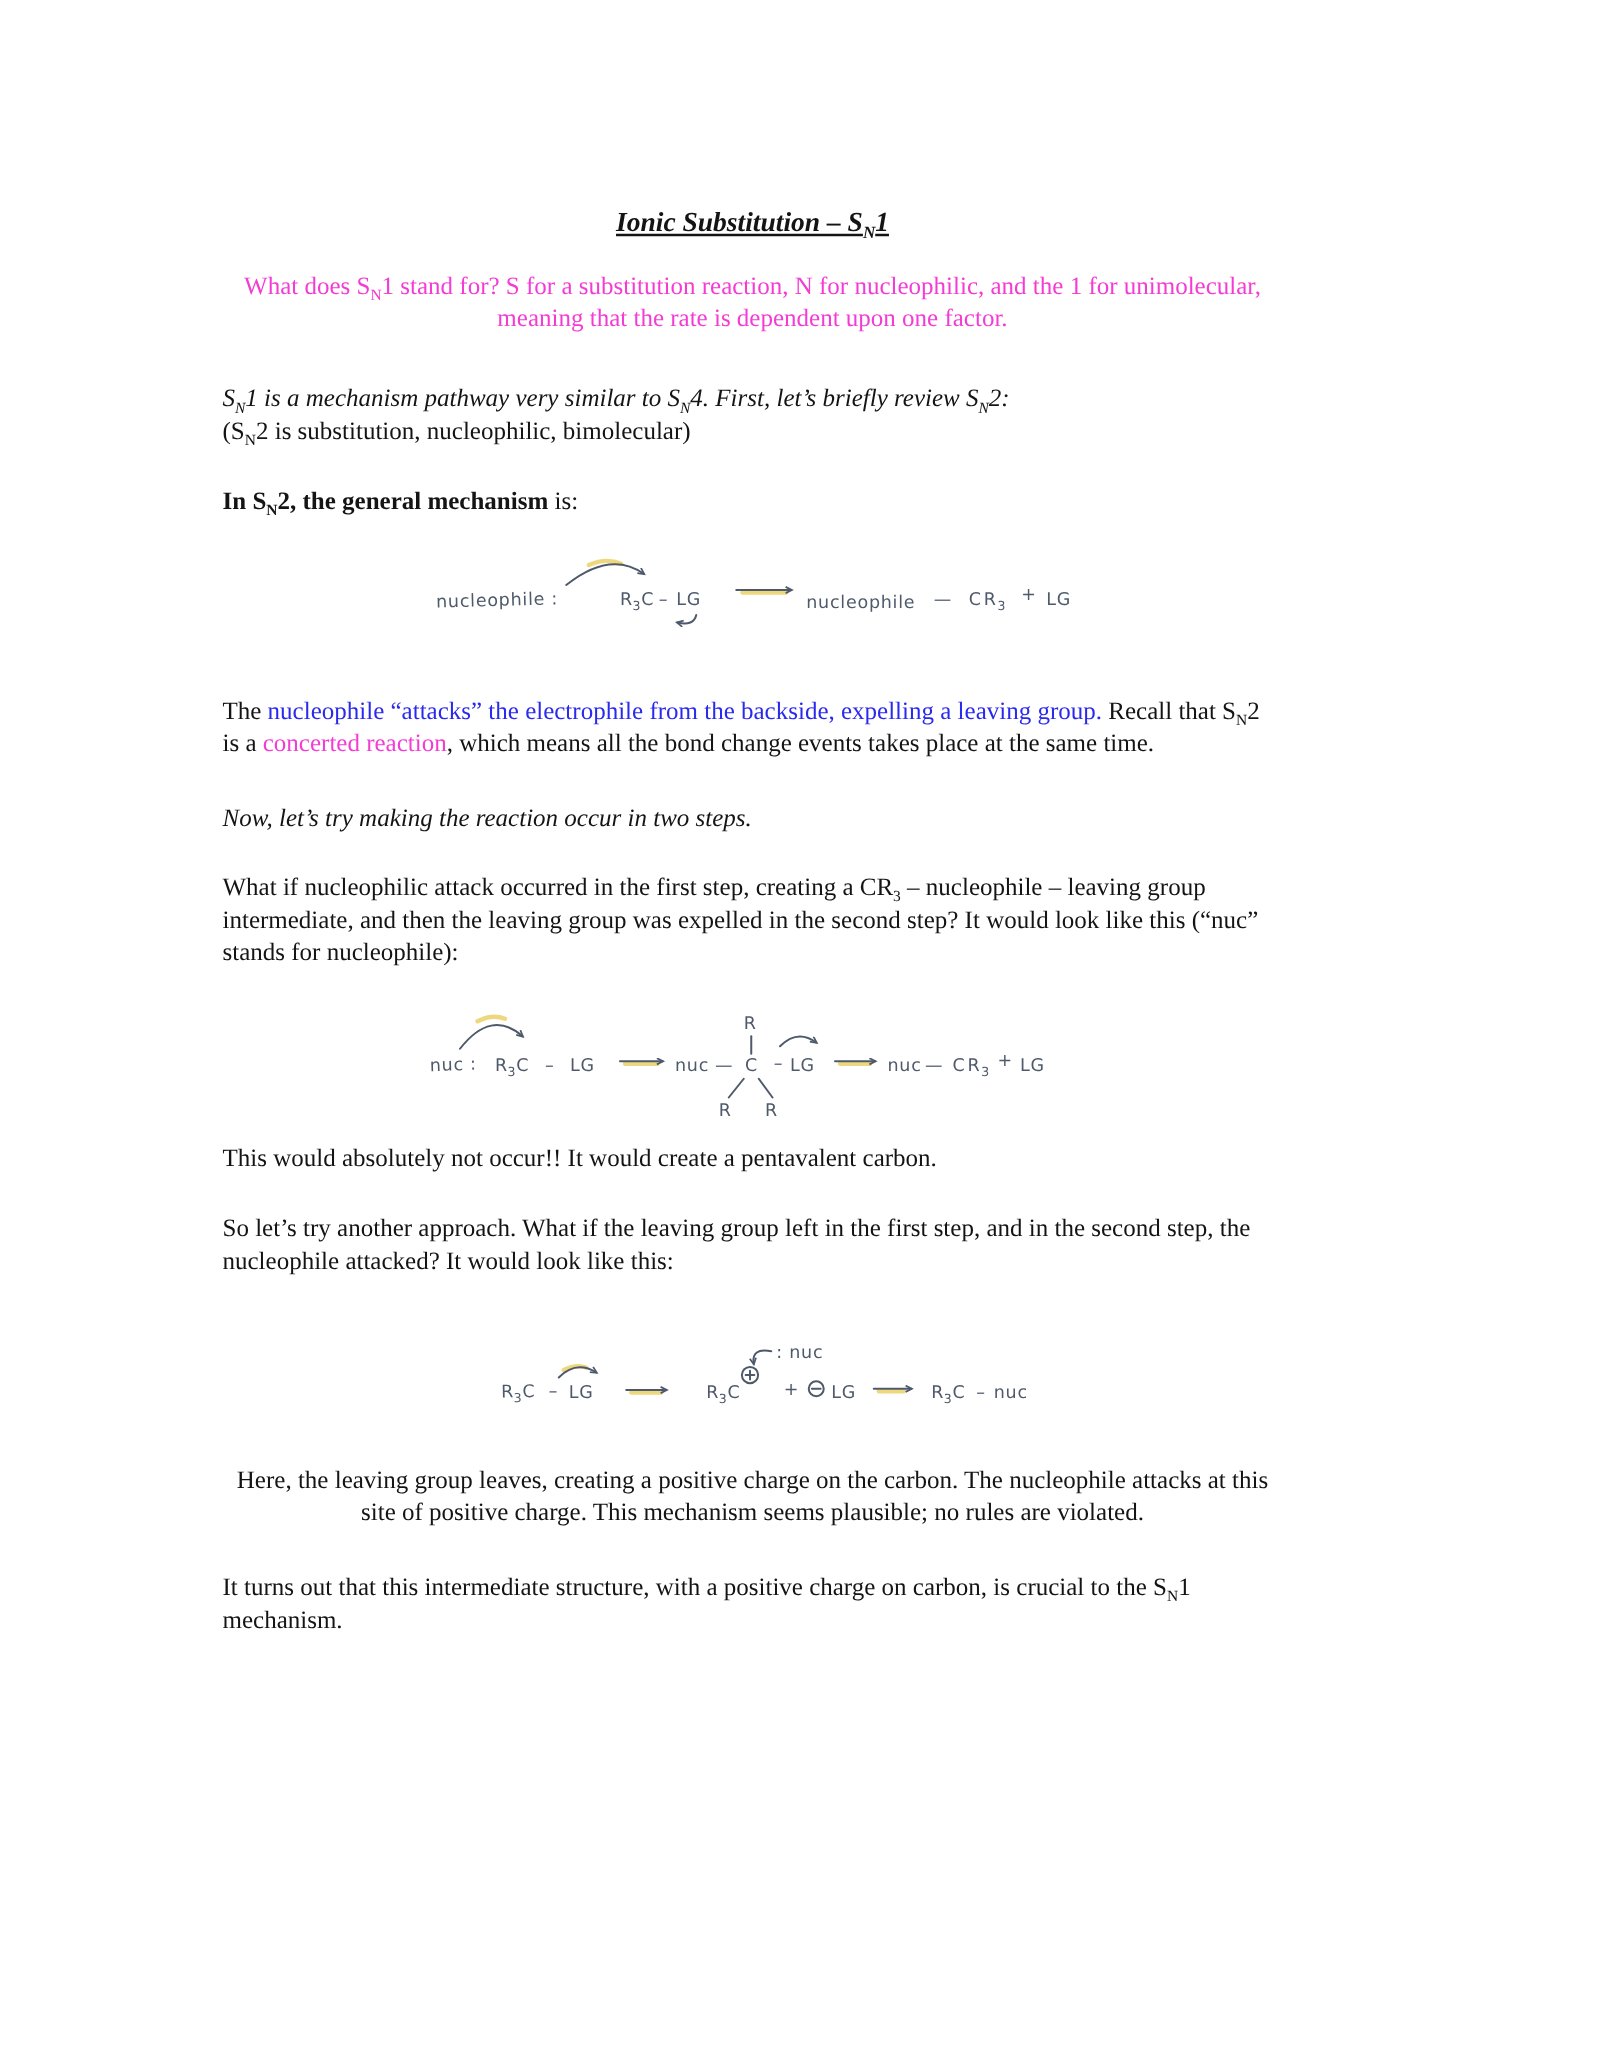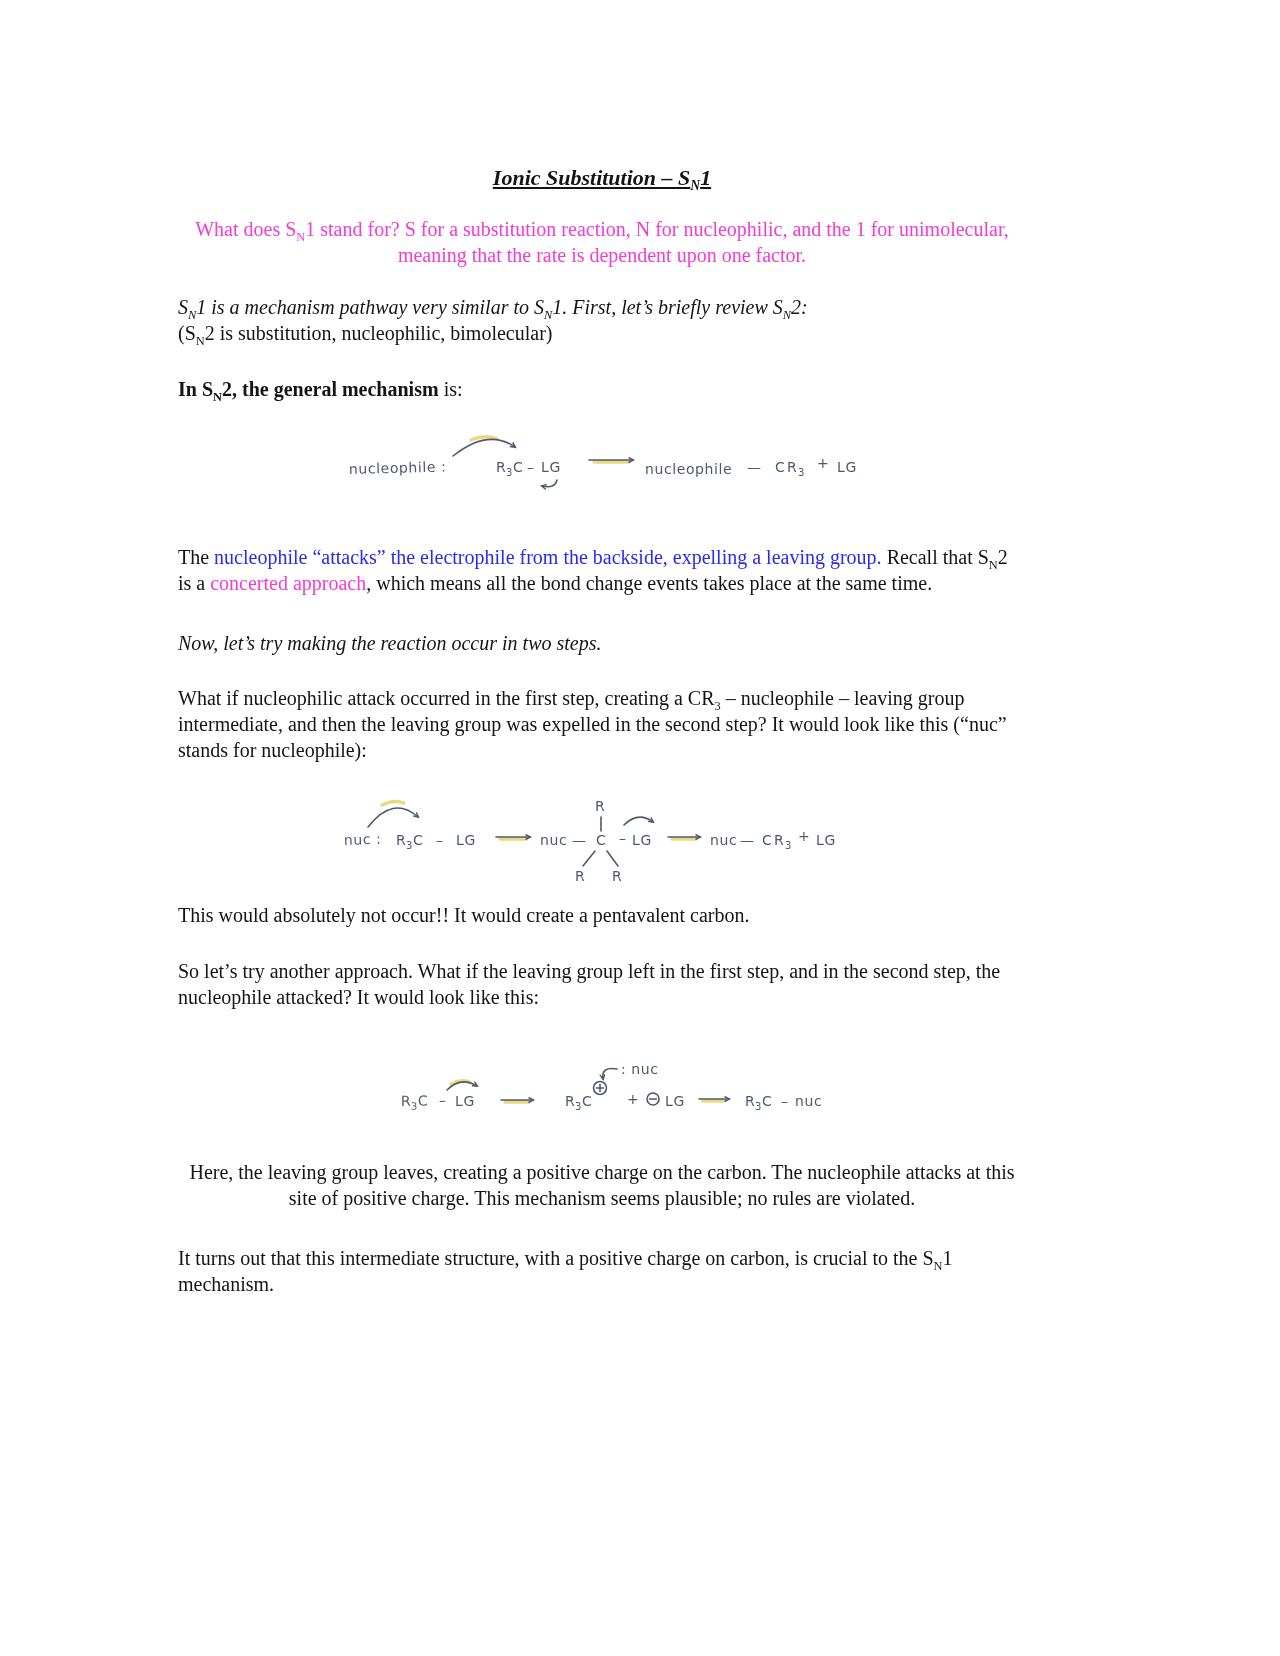--- a/index.html
+++ b/index.html
@@ -8,21 +8,21 @@
     font-family:"Liberation Serif",serif;font-size:20px;line-height:26px;color:#141414;
     overflow:hidden;
   }
   .content{padding:164px 254px 0 178px;}
   .title{
     font-size:22px;font-weight:bold;font-style:italic;text-align:center;
     text-decoration:underline;margin:0 0 24px 0;line-height:28px;
   }
   p{margin:0;}
   .note{margin-bottom:26px;}
-  .question{margin-bottom:26px;color:#f43bd4;text-align:center;}
+  .question{margin-bottom:38px;color:#f43bd4;text-align:center;}
   .review{margin-bottom:30px;}
   .review .iline{font-style:italic;}
   .general{margin-bottom:0;}
   .bold{font-weight:bold;}
   .italic{font-style:italic;}
   .blue{color:#2a2aee;}
   .magenta{color:#f43bd4;}
   sub{font-size:0.62em;line-height:0;}
   sup{font-size:0.62em;line-height:0;}
   .attack{margin-bottom:34px;}
@@ -47,21 +47,21 @@
 <body>
 
 <div class="page">
   <div class="content">
 
     <div class="title"><span>Ionic Substitution – S</span><sub>N</sub><span>1</span></div>
 
 
     <p class="question"><span>What does S</span><sub>N</sub><span>1 stand for? S for a substitution reaction, N for nucleophilic, and the 1 for unimolecular, meaning that the rate is dependent upon one factor.</span></p>
 
-    <p class="review"><span class="iline"><span>S</span><sub>N</sub><span>1 is a mechanism pathway very similar to S</span><sub>N</sub><span>1. First, let’s briefly review S</span><sub>N</sub><span>2:</span></span><br><span><span>(S</span><sub>N</sub><span>2 is substitution, nucleophilic, bimolecular)</span></span></p>
+    <p class="review"><span class="iline"><span>S</span><sub>N</sub><span>1 is a mechanism pathway very similar to S</span><sub>N</sub><span>4. First, let’s briefly review S</span><sub>N</sub><span>2:</span></span><br><span><span>(S</span><sub>N</sub><span>2 is substitution, nucleophilic, bimolecular)</span></span></p>
 
     <p class="general"><span class="bold"><span>In S</span><sub>N</sub><span>2, the general mechanism</span></span><span> is:</span></p>
 
     <svg class="diagram d1" width="530" height="76" viewBox="0 0 530 76">
       <defs>
         <marker id="ah" markerWidth="9" markerHeight="9" refX="5" refY="3" orient="auto" markerUnits="userSpaceOnUse">
           <path d="M0.5,0.5 L5.5,3 L0.5,5.5" fill="none" stroke="#4e5a6b" stroke-width="1.4"></path>
         </marker>
       </defs>
       <path class="hl" d="M 128 12 q 14 -6 26 -1"></path>
@@ -71,21 +71,21 @@
       <path class="stroke" d="M 214 52 q -2 9 -15 6" marker-end="url(#ah)"></path>
       <line class="hl" x1="251" y1="34" x2="286" y2="34"></line>
       <path class="stroke" d="M 246 32 L 290 32" marker-end="url(#ah)"></path>
       <text class="hw" x="302" y="46">nucleophile</text>
       <text class="hw" x="404" y="44">—</text>
       <text class="hw" y="44"><tspan x="432">C</tspan><tspan x="444">R</tspan><tspan x="455" dy="4" class="hw-sm">3</tspan></text>
       <text class="hw" x="474" y="40">+</text>
       <text class="hw" x="494" y="44">LG</text>
     </svg>
 
-    <p class="attack"><span>The </span><span class="blue">nucleophile “attacks” the electrophile from the backside, expelling a leaving group.</span><span> Recall that S</span><sub>N</sub><span>2 is a </span><span class="magenta">concerted approach</span><span>, which means all the bond change events takes place at the same time.</span></p>
+    <p class="attack"><span>The </span><span class="blue">nucleophile “attacks” the electrophile from the backside, expelling a leaving group.</span><span> Recall that S</span><sub>N</sub><span>2 is a </span><span class="magenta">concerted reaction</span><span>, which means all the bond change events takes place at the same time.</span></p>
 
     <p class="twosteps">Now, let’s try making the reaction occur in two steps.</p>
 
     <p class="whatif1"><span>What if nucleophilic attack occurred in the first step, creating a CR</span><sub>3</sub><span> – nucleophile – leaving group intermediate, and then the leaving group was expelled in the second step? It would look like this (“nuc” stands for nucleophile):</span></p>
 
     <svg class="diagram d2" width="510" height="105" viewBox="0 0 510 105">
       <path class="hl" d="M 44 22 q 12 -6 22 -2"></path>
       <path class="stroke" d="M 30 44 Q 55 12 80 34" marker-end="url(#ah)"></path>
       <text class="hw" x="6" y="62" transform="rotate(-2 6 62)">nuc :</text>
       <text class="hw" y="62"><tspan x="58">R</tspan><tspan x="68" dy="4" class="hw-sm">3</tspan><tspan x="75" dy="-4">C</tspan><tspan x="98">–</tspan><tspan x="118">LG</tspan></text>

